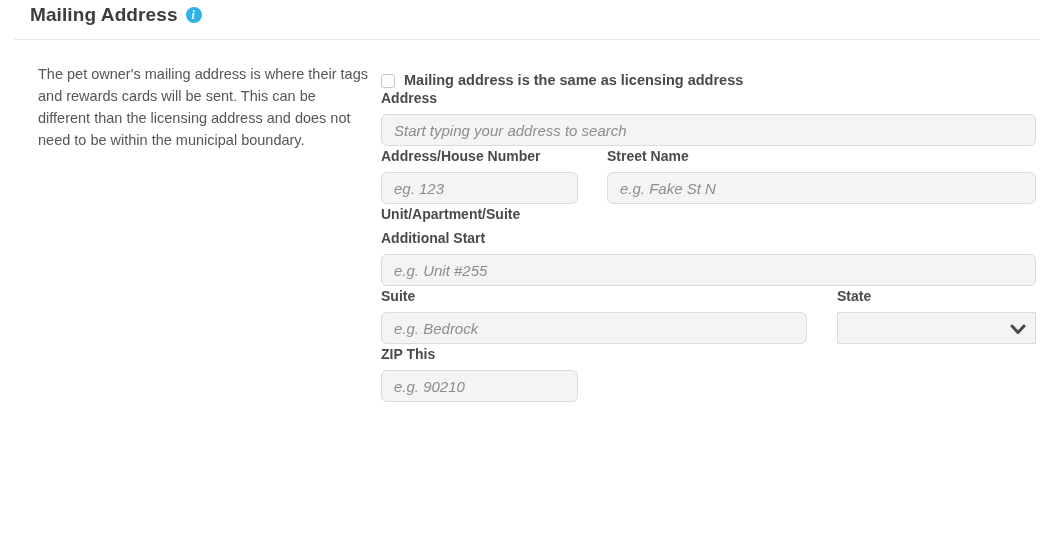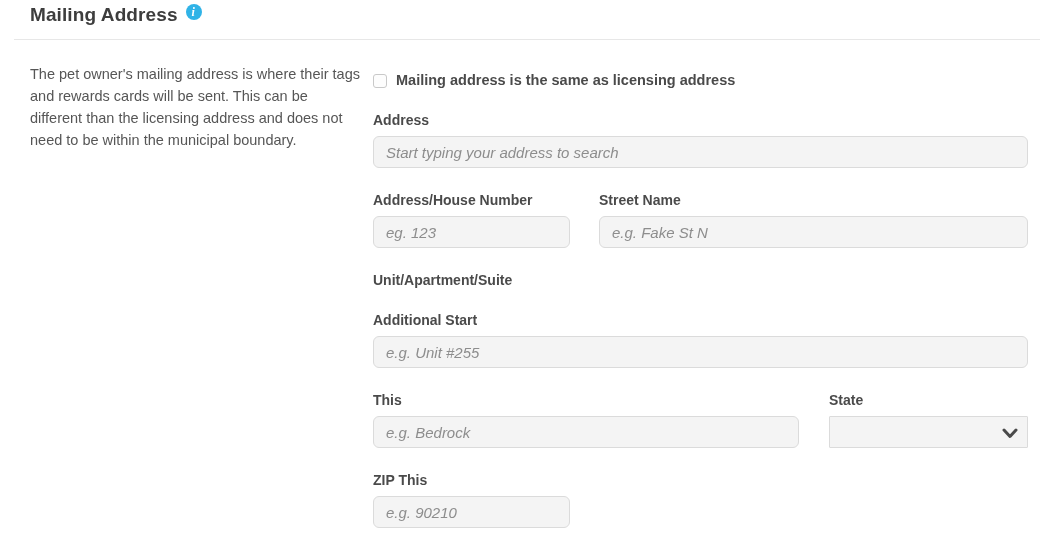--- a/index.html
+++ b/index.html
@@ -4,21 +4,21 @@
 <style>
   * { box-sizing: border-box; margin: 0; padding: 0; }
   html, body {
     width: 1040px; height: 546px;
     background: #ffffff;
     font-family: "Liberation Sans", sans-serif;
     overflow: hidden;
   }
   .section-header {
     padding: 4px 0 0 30px;
-    display: flex; gap: 8px;
+    display: flex; align-items: center; gap: 8px;
   }
   .section-title {
     font-size: 19px; font-weight: 600; color: #3d3d3d;
     letter-spacing: 0.1px;
   }
   .info-icon {
     width: 16px; height: 16px; border-radius: 50%;
     background: #30b3e7; color: #ffffff;
     font-family: "Liberation Serif", serif;
     font-weight: bold; font-style: italic; font-size: 12px;
@@ -29,40 +29,40 @@
     margin: 13px 0 0 14px;
     border-top: 1px solid #e7e7e7;
   }
   .content {
     display: flex;
     padding-left: 30px;
   }
   .description {
     width: 332px;
     margin-top: 23px;
-    font-size: 14.5px; line-height: 22px; color: #565656;
+    font-size: 14.5px; line-height: 22px; color: #565656; margin-left: 8px;
   }
   .form-col {
     width: 655px;
     margin-left: 11px;
     margin-top: 32px;
   }
   .checkbox-row {
     display: flex; align-items: flex-end; gap: 9px;
   }
   .checkbox-row input[type="checkbox"] {
     appearance: none; -webkit-appearance: none;
     width: 14px; height: 14px;
     border: 1px solid #c9c9c9; border-radius: 3px;
     background: #fdfdfd; cursor: pointer;
   }
   .checkbox-label {
     font-size: 14.5px; font-weight: bold; color: #4a4a4a;
   }
-  .form-group { margin-top: 24px; }
+  .form-group { margin-top: 2px; }
   .form-row { display: flex; }
   .form-label {
     display: block;
     font-size: 14px; font-weight: bold; color: #4a4a4a;
     margin-bottom: 8px;
   }
   .text-input, .select-wrap {
     height: 32px;
     background: #f4f4f4;
     border: 1px solid #dbdbdb;
@@ -140,21 +140,21 @@
       <label class="form-label">Unit/Apartment/Suite</label>
     </div>
 
     <div class="form-group">
       <label class="form-label">Additional Start</label>
       <input class="text-input" type="text" placeholder="e.g. Unit #255" style="">
     </div>
 
     <div class="form-group form-row">
       <div class="col-city">
-        <label class="form-label">This</label>
+        <label class="form-label">Suite</label>
         <input class="text-input" type="text" placeholder="e.g. Bedrock" style="">
       </div>
       <div class="col-state">
         <label class="form-label">State</label>
         <div class="select-wrap">
           <select><option value=""></option></select>
           <svg class="chevron-down" width="16" height="16" viewBox="0 0 16 16">
             <polyline points="2,5 8,11.5 14,5" fill="none" stroke="#4a4a4a" stroke-width="3" stroke-linecap="round" stroke-linejoin="round"></polyline>
           </svg>
         </div>

